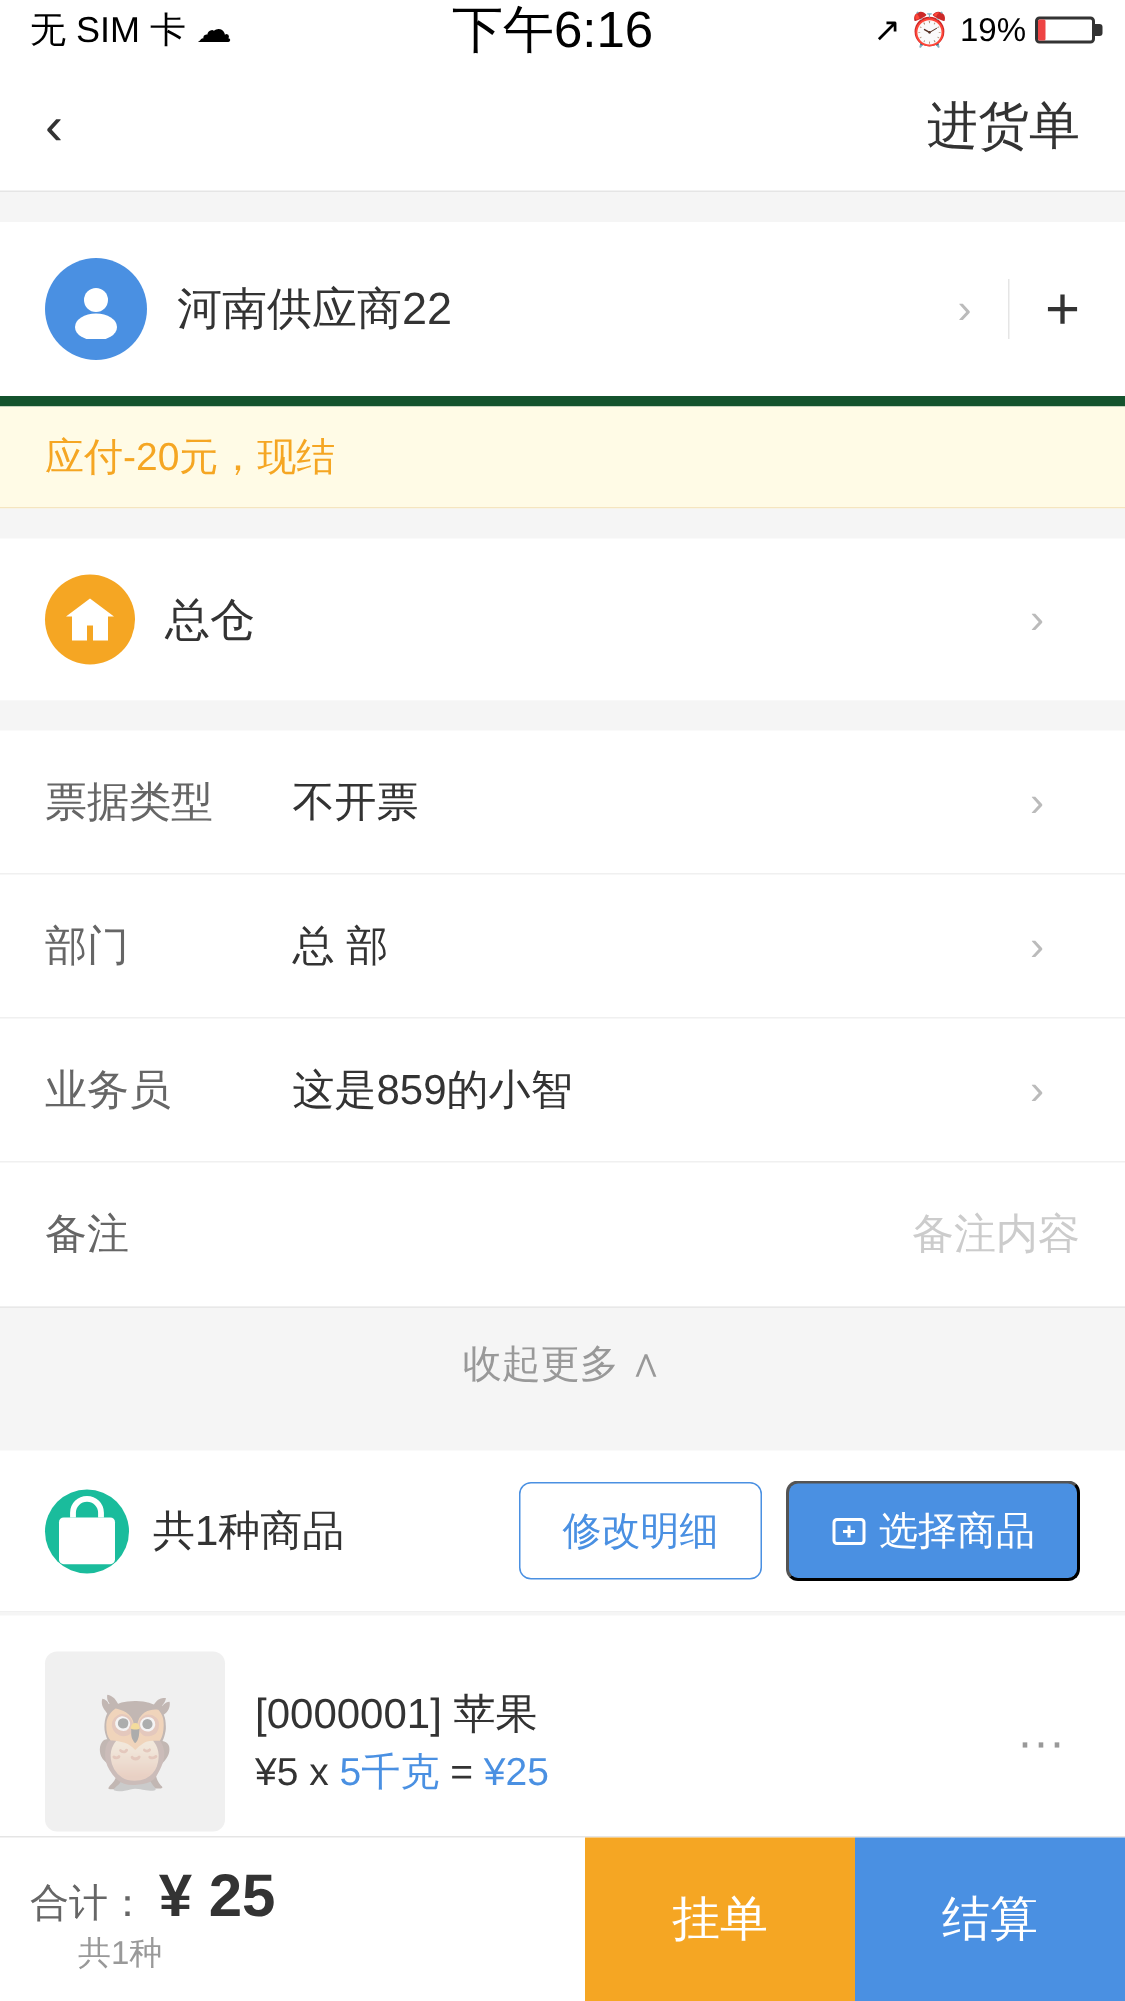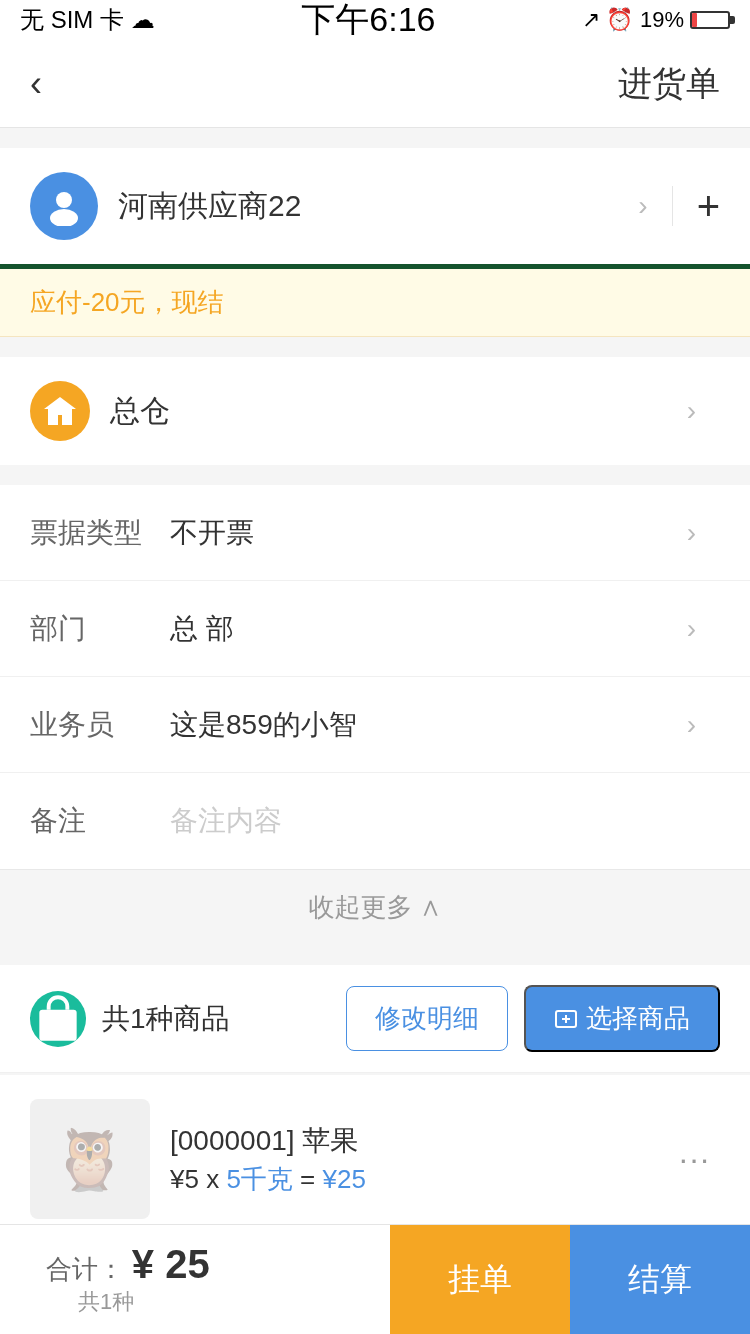--- a/index.html
+++ b/index.html
@@ -62,21 +62,21 @@
     
     .card {
       background: #fff;
     }
 
     
     .supplier-row {
       display: flex;
       align-items: center;
       padding: 24px 30px;
-      border-bottom: 5px solid #14532d;
+      border-bottom: 7px solid #14532d;
     }
     .supplier-avatar {
       width: 68px;
       height: 68px;
       border-radius: 50%;
       background: #4a90e2;
       display: flex;
       align-items: center;
       justify-content: center;
       margin-right: 20px;
@@ -141,37 +141,39 @@
     
     .form-section {
       background: #fff;
     }
     .form-row {
       display: flex;
       align-items: center;
       padding: 0 30px;
       height: 96px;
       border-bottom: 1px solid #f0f0f0;
+      gap: 25px;
     }
     .form-row:last-child {
       border-bottom: none;
     }
     .form-label {
       width: 140px;
       font-size: 28px;
       color: #666;
       flex-shrink: 0;
     }
     .form-value {
       flex: 1;
       font-size: 28px;
       color: #333;
     }
     .form-value.placeholder {
       color: #ccc;
+      text-align: right;
     }
 
     
     .collapse-bar {
       background: #f5f5f5;
       text-align: center;
       padding: 20px 0;
       font-size: 26px;
       color: #999;
       border-top: 1px solid #e8e8e8;
@@ -266,21 +268,21 @@
       left: 0;
       width: 750px;
       height: 110px;
       display: flex;
       align-items: center;
       background: #fff;
       border-top: 1px solid #e5e5e5;
     }
     .total-section {
       flex: 1;
-      padding: 0 46px;
+      padding: 0 20px;
     }
     .total-label {
       font-size: 26px;
       color: #666;
     }
     .total-amount {
       font-size: 40px;
       font-weight: 600;
       color: #333;
     }

